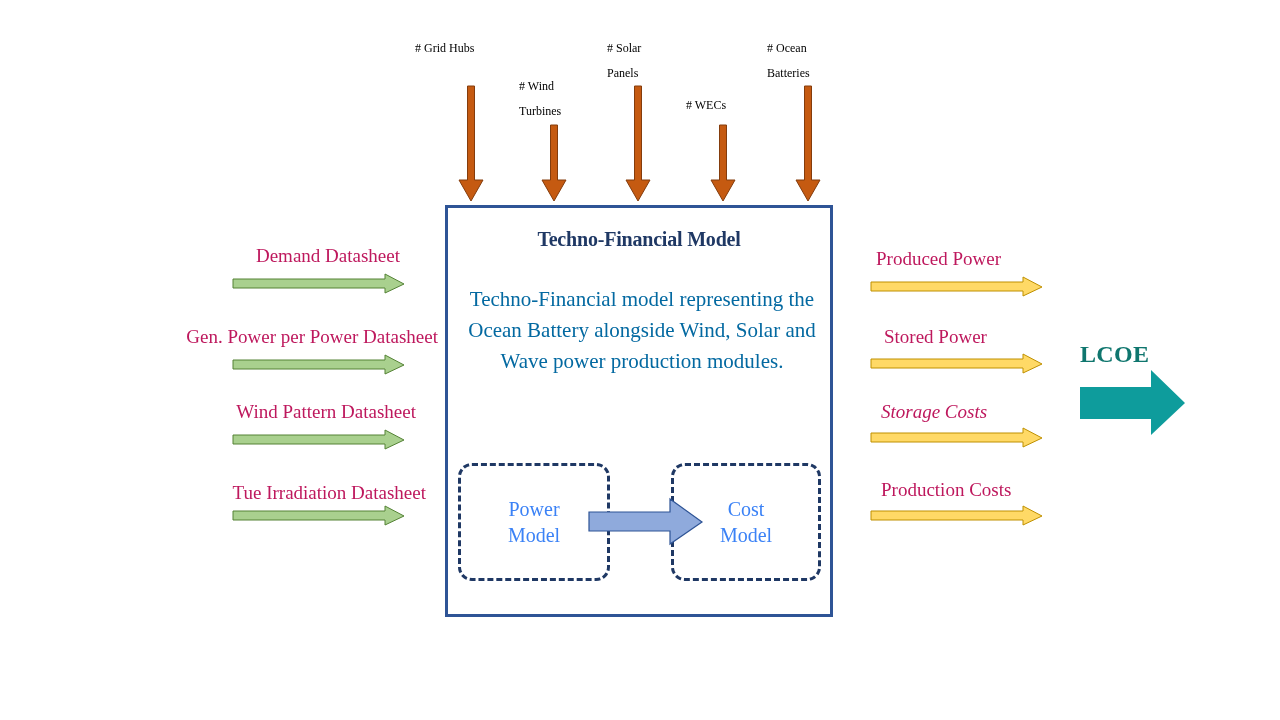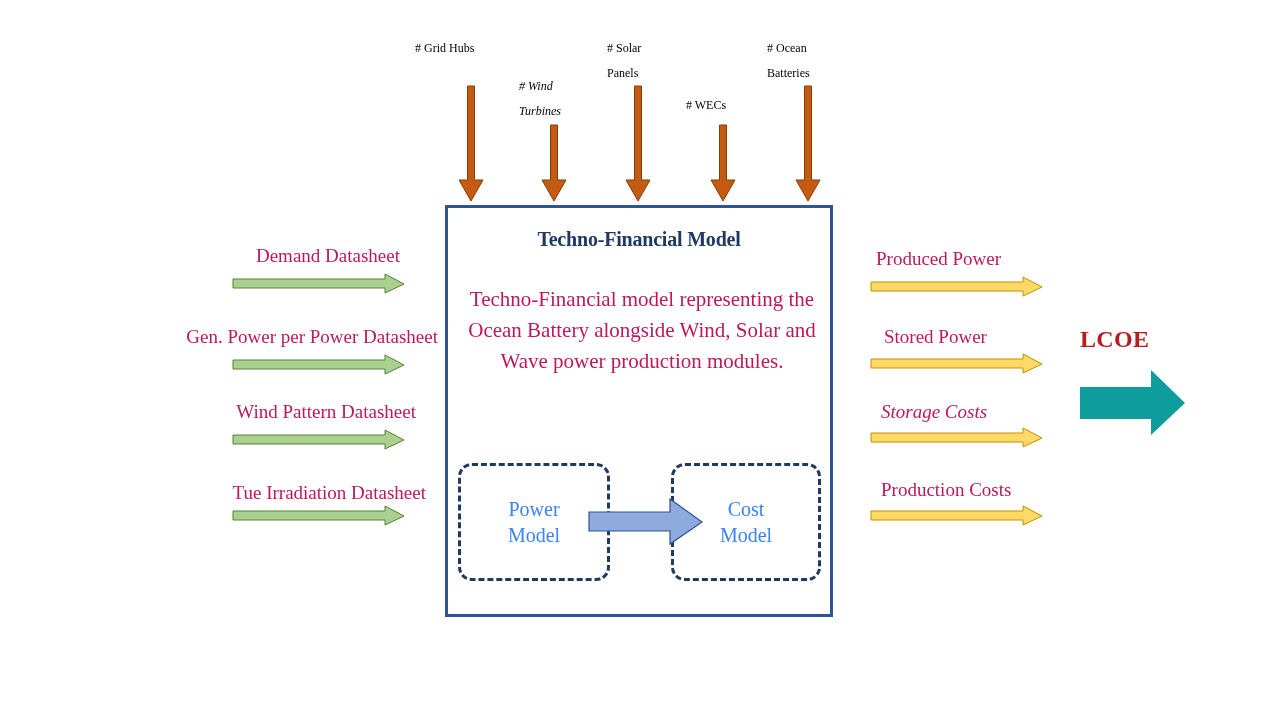--- a/index.html
+++ b/index.html
@@ -64,21 +64,21 @@
     letter-spacing: -0.2px;
   }
   .model-desc {
     position: absolute;
     left: 14px;
     top: 76px;
     width: 360px;
     text-align: center;
     font-size: 21px;
     line-height: 31px;
-    color: #be185d;
+    color: #0369a1;
   }
 
   
   .sub-box {
     position: absolute;
     border: 3px dashed #1F3864;
     border-radius: 14px;
     box-sizing: border-box;
     display: flex;
     align-items: center;
@@ -103,37 +103,37 @@
     color: #be185d;
     white-space: nowrap;
   }
   .left-label { text-align: right; }
   .right-label { text-align: left; }
 
   
   .lcoe-label {
     position: absolute;
     left: 1080px;
-    top: 326px;
+    top: 341px;
     font-size: 24px;
     font-weight: bold;
-    color: #b91c1c;
+    color: #0f766e;
     letter-spacing: 0.3px;
   }
 
   svg { display: block; overflow: visible; }
 </style>
 </head>
 <body>
 
 <div class="stage">
 
   <div class="top-label" style="left:415px; top:36px;"># Grid Hubs</div>
 
-  <div class="top-label" style="left:519px; top:74px;font-style:italic;"># Wind
+  <div class="top-label" style="left:519px; top:74px;"># Wind
 Turbines</div>
 
   <div class="top-label" style="left:607px; top:36px;"># Solar
 Panels</div>
 
   <div class="top-label" style="left:686px; top:93px;"># WECs</div>
 
   <div class="top-label" style="left:767px; top:36px;"># Ocean
 Batteries</div>
 

